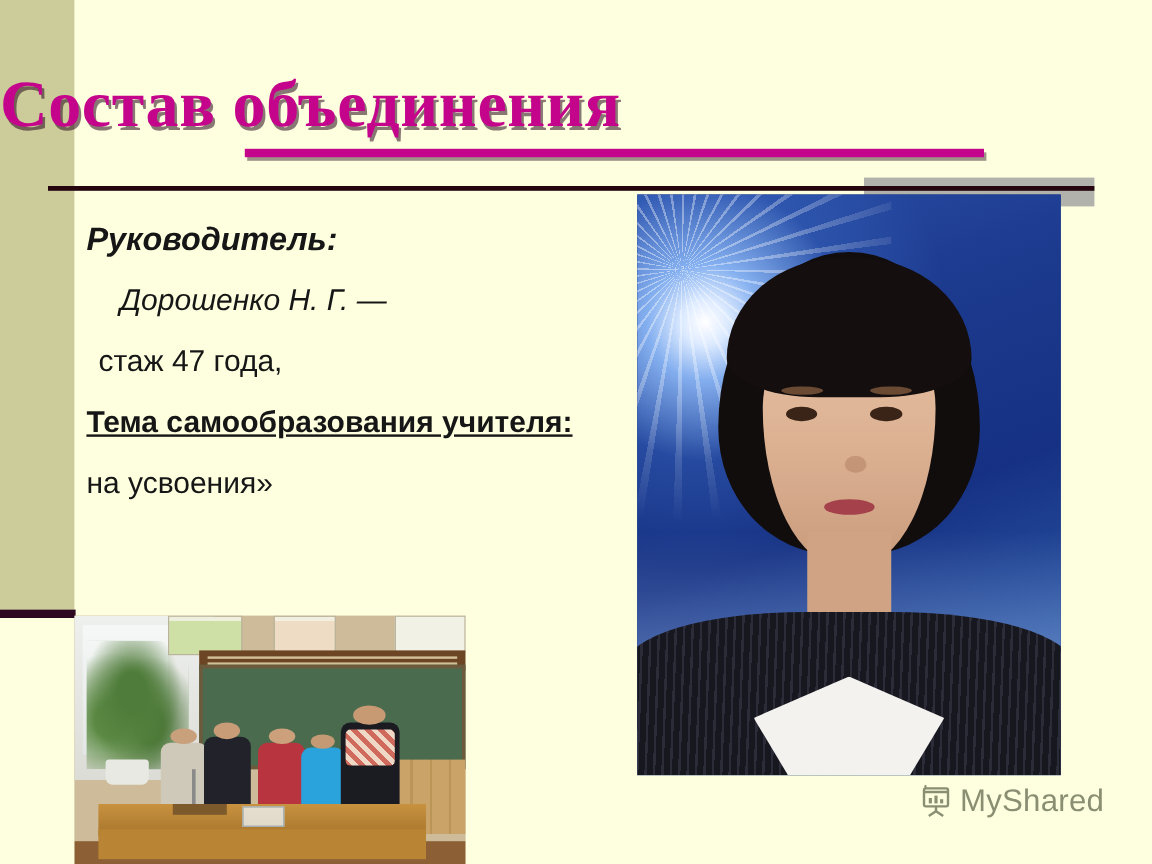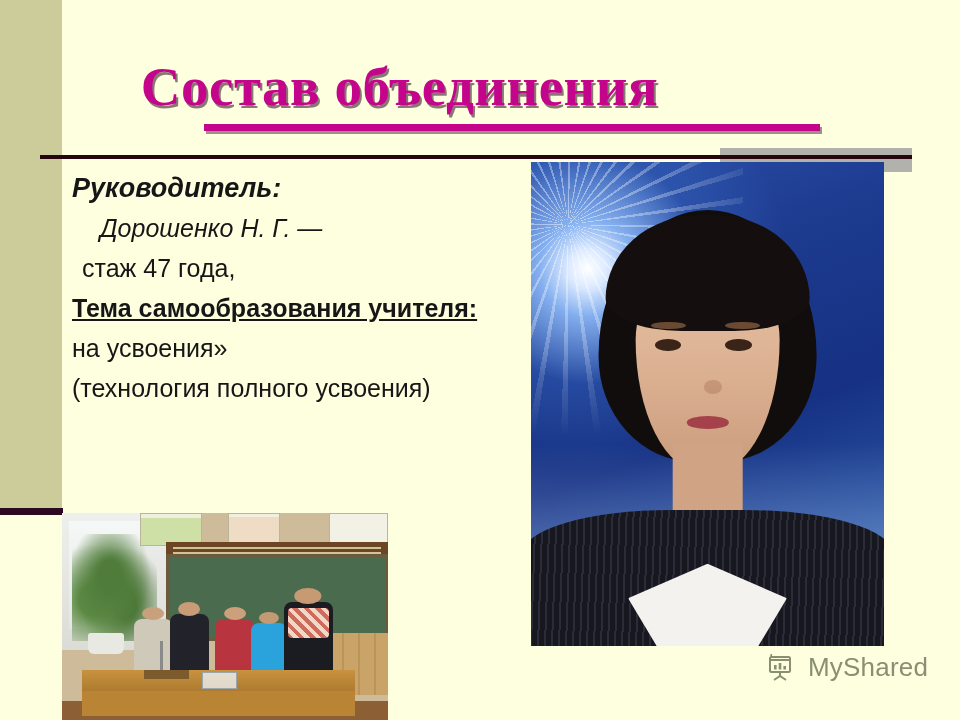--- a/index.html
+++ b/index.html
@@ -28,41 +28,40 @@
     background:#b0b2ab;
   }
   .title-rule{
     position:absolute;left:40px;top:155px;width:872px;height:4px;
     background:#25060f;
   }
 
   
   .title{
     position:absolute;left:0;top:55px;width:799px;
-    text-align:center;
     font-family:"Liberation Serif", serif;
     font-weight:bold;
     font-size:55px;
     letter-spacing:0.5px;
     color:#c4058c;
     text-shadow:2px 3px 0 rgba(40,10,30,0.55);
     white-space:nowrap;
   }
   .title-underline{
     position:absolute;left:204px;top:124px;width:616px;height:7px;
     background:#c4058c;
     box-shadow:2px 3px 0 rgba(40,10,30,0.45);
   }
 
   
   .body-text{
     position:absolute;left:72px;top:168px;width:460px;
     font-size:25px;line-height:40px;color:#161616;
   }
-  .body-text .ln{white-space:nowrap;}
+  .body-text .ln{white-space:nowrap;margin-top:11px;}
   .ln.b-i{font-weight:bold;font-style:italic;font-size:27px;}
   .ln.i{font-style:italic;padding-left:28px;}
   .ln.ind{padding-left:10px;}
   .ln.ind2{padding-left:6px;}
   .bold-underline{font-weight:bold;text-decoration:underline;}
   .roman{font-weight:bold;}
 
   
   .portrait{
     position:absolute;left:531px;top:162px;width:353px;height:484px;
@@ -172,21 +171,21 @@
   .st2{left:33%;width:12%;height:42%;background:#22222a;} .st2 .hd{background:#c79c77;}
   .st3{left:47%;width:12%;height:40%;background:#b8353f;} .st3 .hd{background:#cba07a;}
   .st4{left:58%;width:11%;height:38%;background:#2aa3dd;} .st4 .hd{background:#c39a74;}
   .st5{left:68%;width:15%;height:48%;background:#1b1b22;} .st5 .hd{background:#c79a74;}
   .st5 .scarf{position:absolute;left:8%;top:6%;width:84%;height:30%;
     background:repeating-linear-gradient(45deg,#d06a5c 0 4px,#f0d8c6 4px 8px);border-radius:4px;}
 
   
   .watermark{
     position:absolute;left:766px;top:652px;
-    display:flex;align-items:center;gap:12px;
+    display:flex;align-items:center;gap:4px;
   }
   .wm-icon{width:30px;height:28px;position:relative;}
   .wm-text{
     font-size:26px;color:#8a8f73;font-family:"Liberation Sans", sans-serif;
     letter-spacing:.2px;
   }
 </style>
 </head>
 <body>
 
@@ -200,21 +199,20 @@
 
   <div class="gray-bar"></div>
   <div class="title-rule"></div>
 
   <div class="body-text">
     <div class="ln b-i">Руководитель:</div>
     <div class="ln i">Дорошенко Н. Г. —</div>
     <div class="ln ind">стаж 47 года,</div>
     <div class="ln"><span class="bold-underline">Тема самообразования учителя:</span></div>
     <div class="ln">на усвоения»</div>
-    <div class="ln">(технология полного усвоения)</div>
   </div>
 
   <div class="portrait">
     <div class="sky"></div>
     <div class="rays"></div>
     <div class="haze"></div>
     <div class="p-hair"></div>
     <div class="p-face"></div>
     <div class="p-hair-front"></div>
     <div class="p-brow l"></div>

